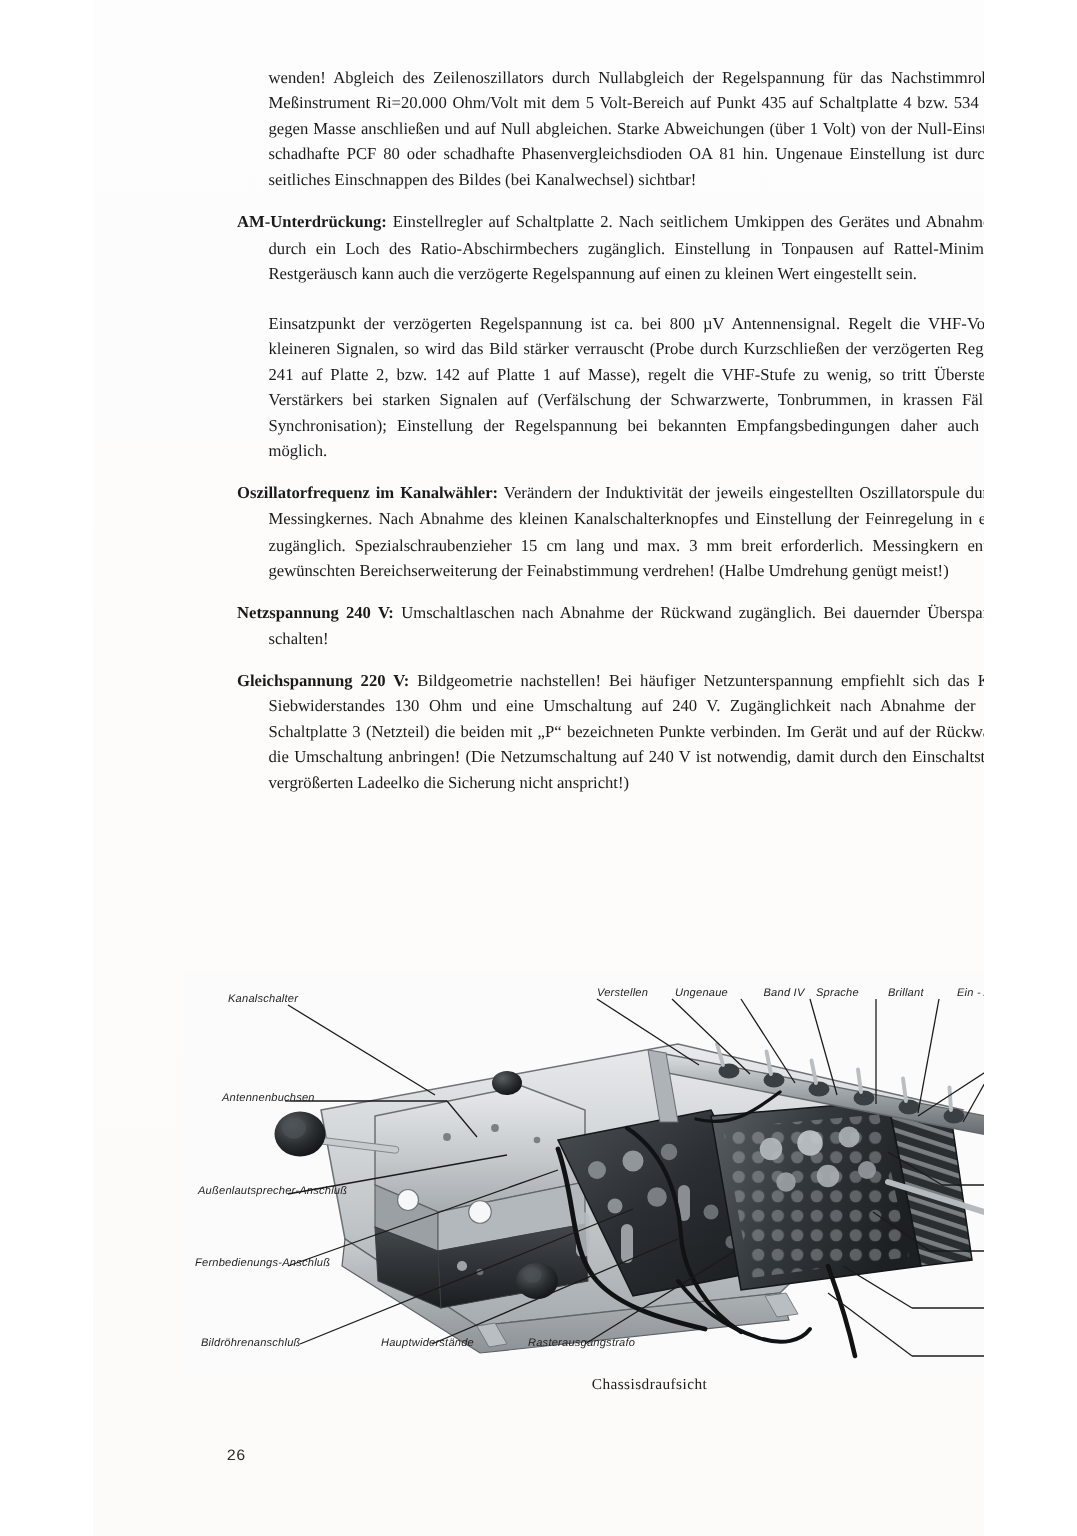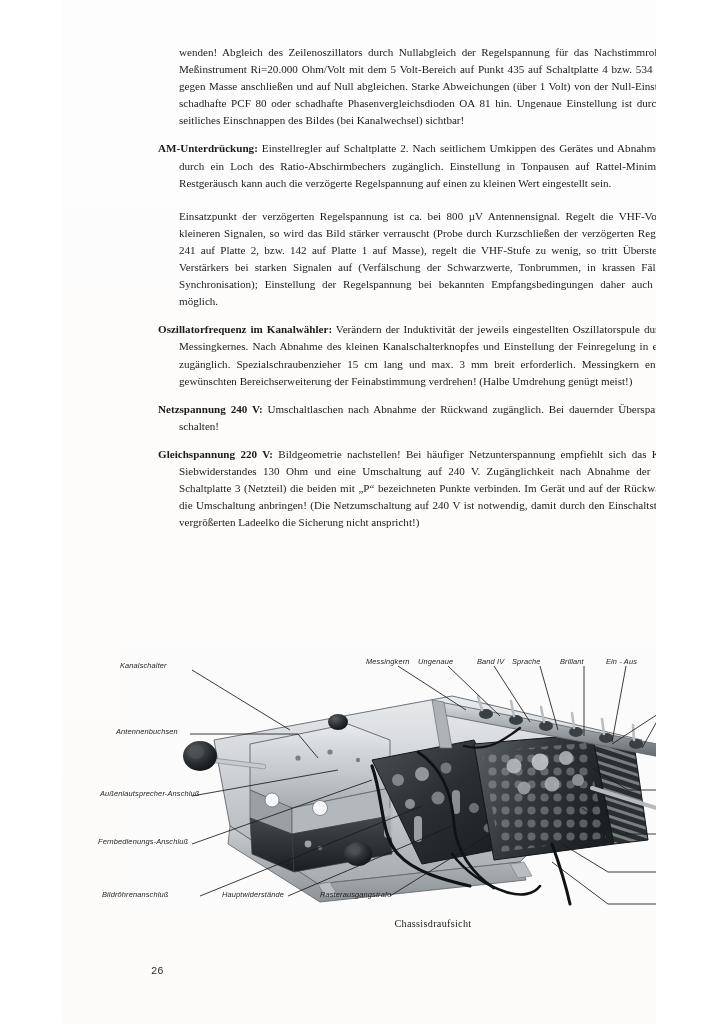--- a/index.html
+++ b/index.html
@@ -83,20 +83,21 @@
 
   .lead-label {
     position: absolute;
     font-family: "Liberation Sans", "DejaVu Sans", sans-serif;
     font-style: italic;
     font-size: 7.4px;
     letter-spacing: .15px;
     color: #1d1d1d;
     white-space: nowrap;
     line-height: 1;
+    margin-left: 32px;
   }
 
   .caption {
     position: absolute;
     left: 0;
     top: 270px;
     width: 600px;
     text-align: center;
     font-family: "Liberation Serif", "DejaVu Serif", serif;
     font-size: 10.2px;
@@ -312,21 +313,21 @@
     </svg>
 
     <div class="lead-label" style="left:-2px;  top:14px;">Kanalschalter</div>
     <div class="lead-label" style="left:-6px;  top:80px;">Antennenbuchsen</div>
     <div class="lead-label" style="left:-22px; top:142px;">Außenlautsprecher-Anschluß</div>
     <div class="lead-label" style="left:-24px; top:190px;">Fernbedienungs-Anschluß</div>
     <div class="lead-label" style="left:-20px; top:243px;">Bildröhrenanschluß</div>
     <div class="lead-label" style="left:100px; top:243px;">Hauptwiderstände</div>
     <div class="lead-label" style="left:198px; top:243px;">Rasterausgangstrafo</div>
 
-    <div class="lead-label" style="left:244px; top:10px;">Messingkern</div>
+    <div class="lead-label" style="left:244px; top:10px;">Verstellen</div>
     <div class="lead-label" style="left:296px; top:10px;">Ungenaue</div>
     <div class="lead-label" style="left:344px; top:10px;padding-left:11px;">Band IV</div>
     <div class="lead-label" style="left:390px; top:10px;">Sprache</div>
     <div class="lead-label" style="left:438px; top:10px;">Brillant</div>
     <div class="lead-label" style="left:484px; top:10px;">Ein - Aus</div>
     <div class="lead-label" style="left:548px; top:10px;">Klangfarbe</div>
 
     <div class="lead-label" style="left:558px; top:61px;">Lautstärke</div>
     <div class="lead-label" style="left:560px; top:137px;">Kontrastauge</div>
     <div class="lead-label" style="left:552px; top:181px;text-align:center;">Ton - Ausgangstrafo</div>

